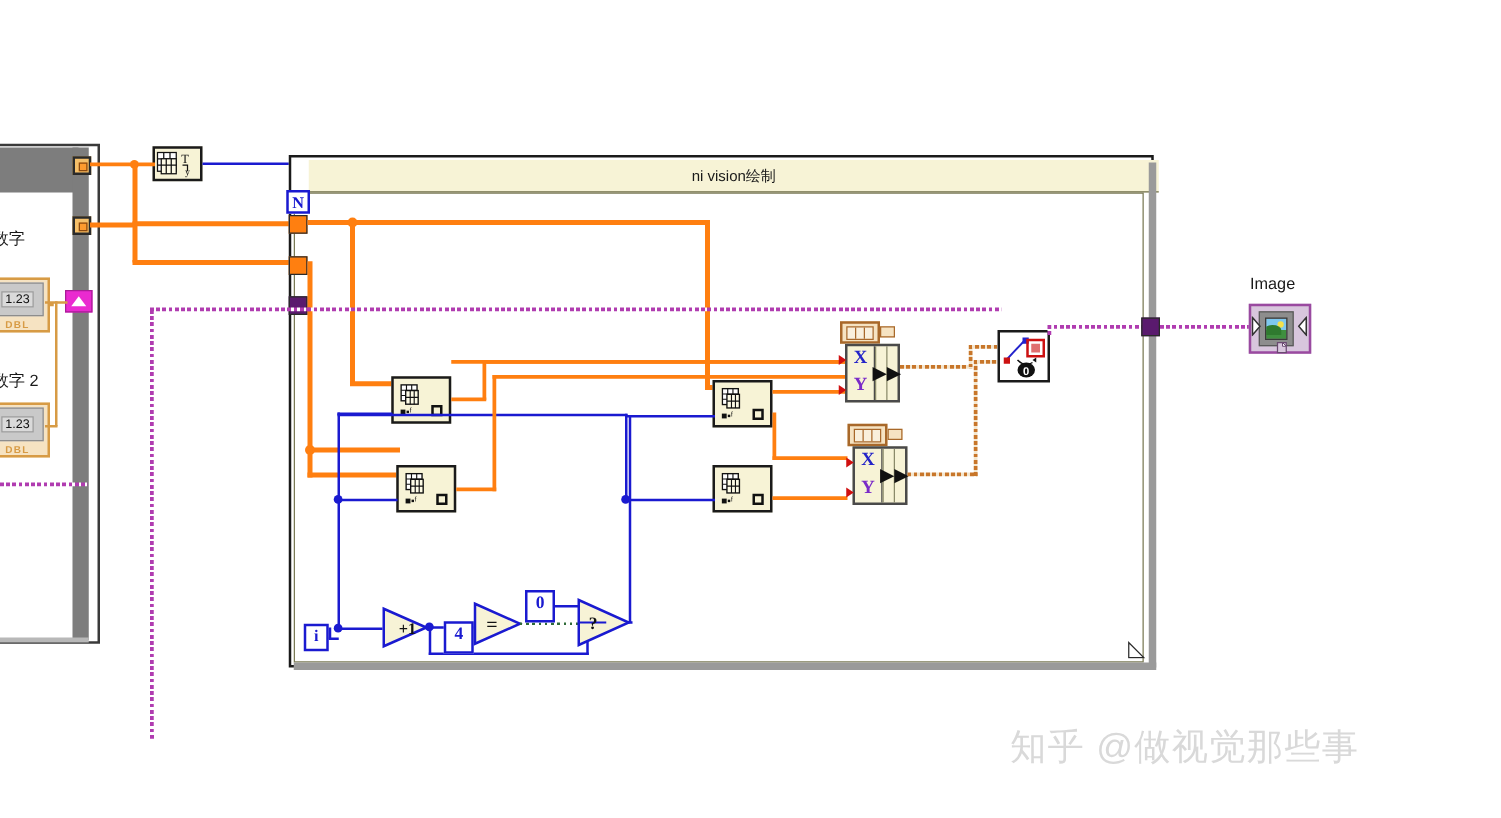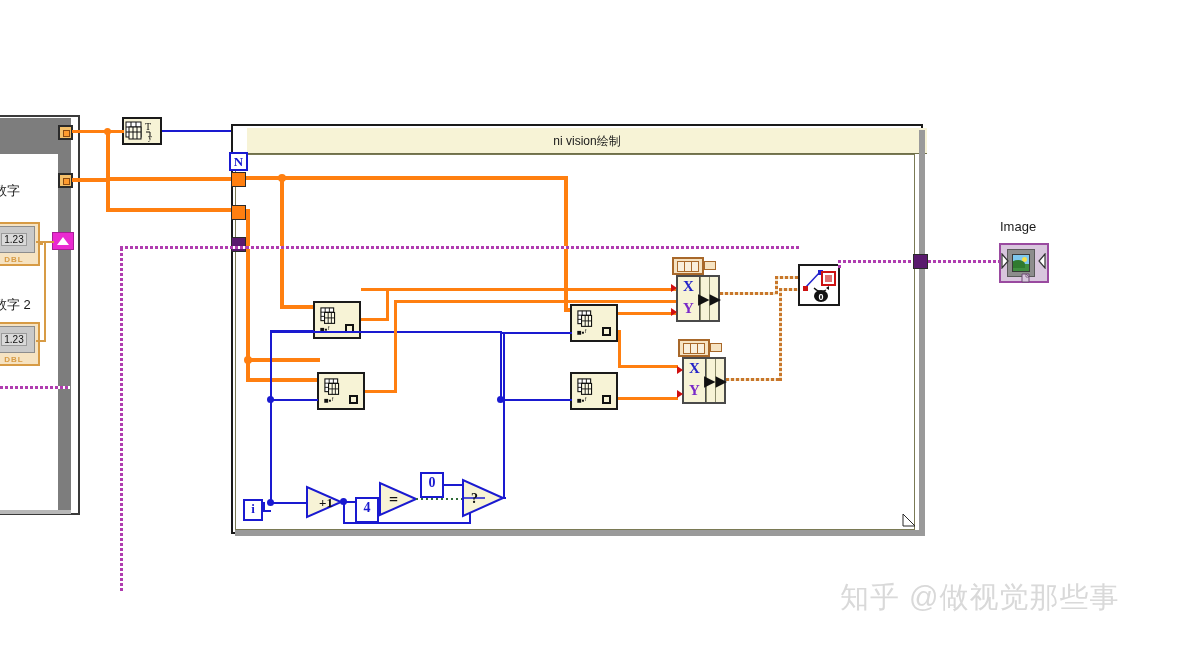--- a/index.html
+++ b/index.html
@@ -744,15 +744,15 @@
     </svg>
     <svg style="position:absolute; right:1px; top:8px;" width="8" height="16" viewBox="0 0 8 16">
       <path d="M7 1 L1 8 L7 15 Z" fill="#ffffff" stroke="#333" stroke-width="1.2"></path>
     </svg>
     <svg style="position:absolute; left:19px; bottom:-2px;" width="12" height="10" viewBox="0 0 12 10">
       <path d="M2 1 L9 1 L9 9 L2 9 Z" fill="#d8c6dd" stroke="#6a4a70" stroke-width="1"></path>
       <path d="M6 1 L9 4 L6 4 Z" fill="#ffffff" stroke="#6a4a70" stroke-width="0.8"></path>
     </svg>
   </div>
 
-  <div class="watermark" style="left:840px; top:578px;">知乎 @做视觉那些事</div>
+  <div class="watermark" style="left:808px; top:578px;">知乎 @做视觉那些事</div>
 
 </div>
 
 </body></html>

